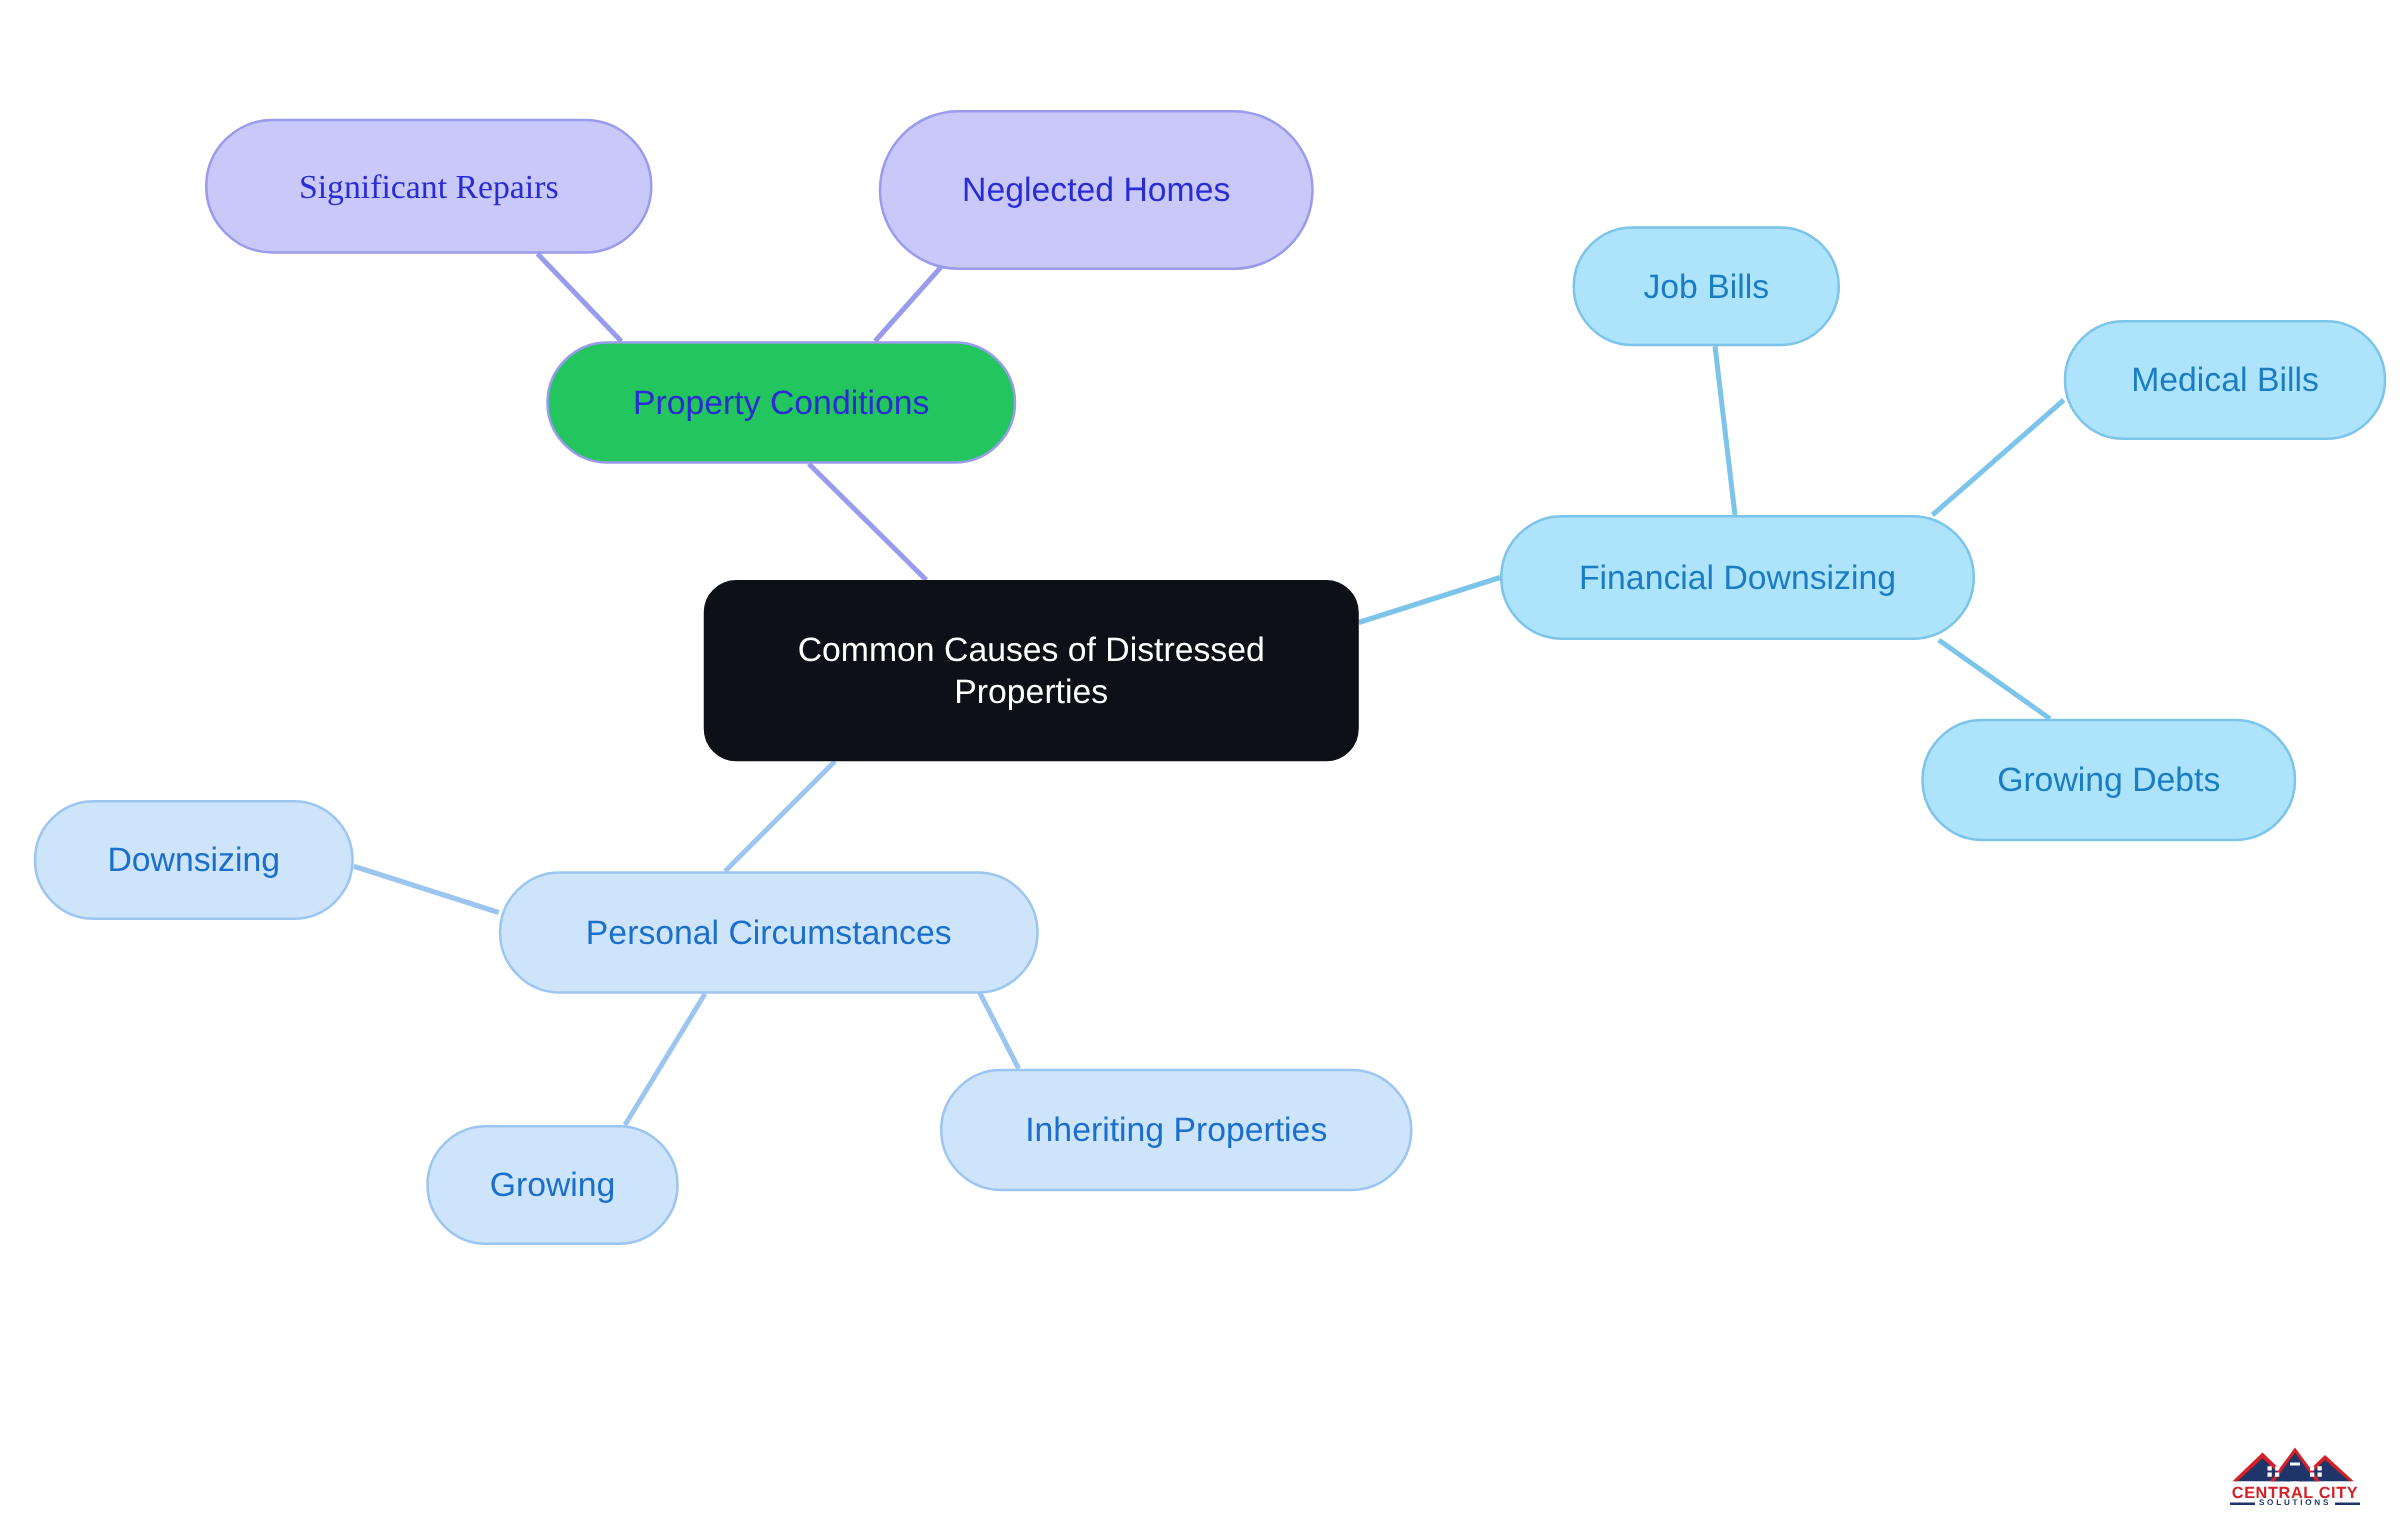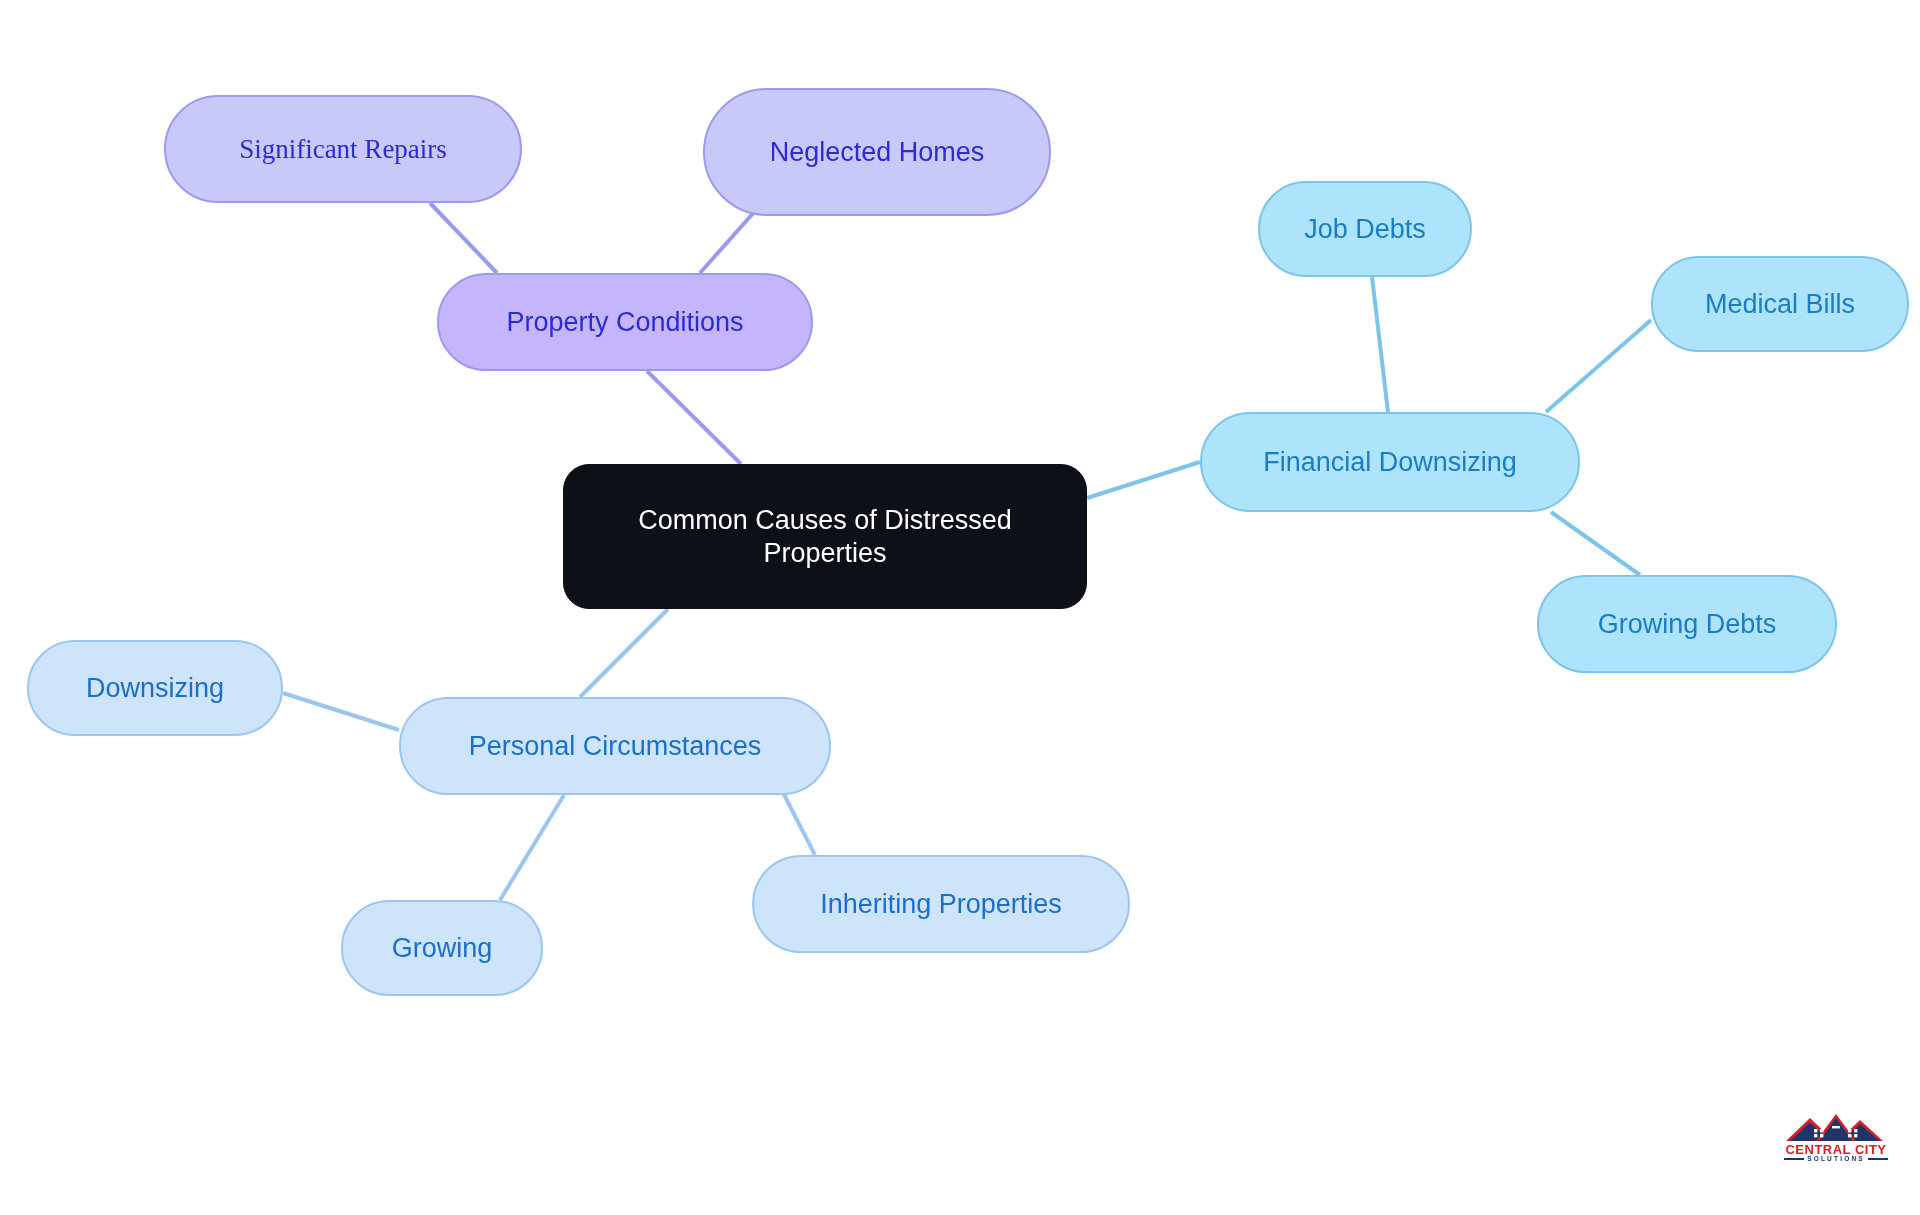--- a/index.html
+++ b/index.html
@@ -89,34 +89,34 @@
       <line x1="1551" y1="512" x2="1640" y2="575" stroke="#7dc4ea" stroke-width="4" stroke-linecap="butt"></line>
       <line x1="668" y1="609" x2="580" y2="697" stroke="#9cc6f0" stroke-width="4" stroke-linecap="butt"></line>
       <line x1="399" y1="730" x2="283" y2="693" stroke="#9cc6f0" stroke-width="4" stroke-linecap="butt"></line>
       <line x1="564" y1="795" x2="500" y2="900" stroke="#9cc6f0" stroke-width="4" stroke-linecap="butt"></line>
       <line x1="775" y1="777" x2="815" y2="855" stroke="#9cc6f0" stroke-width="4" stroke-linecap="butt"></line>
     </svg>
 
   <div id="nodes">
       <div class="node node-root" style="left: 563px; top: 464px; width: 524px; height: 145px; background: rgb(13, 17, 23); color: rgb(255, 255, 255); border-color: rgb(13, 17, 23); font-size: 27px;"><span>Common Causes of Distressed
 Properties</span></div>
-      <div class="node" style="left: 437px; top: 273px; width: 376px; height: 98px; background: #c4b5fd; color: rgb(43, 43, 212); border-color: rgb(154, 155, 237); font-size: 27px; text-align: right;"><span>Property Conditions</span></div>
+      <div class="node" style="left: 437px; top: 273px; width: 376px; height: 98px; background: #22c55e; color: rgb(43, 43, 212); border-color: rgb(154, 155, 237); font-size: 27px; text-align: right;"><span>Property Conditions</span></div>
       <div class="node" style="left: 164px; top: 95px; width: 358px; height: 108px; background: rgb(200, 201, 249); color: rgb(43, 43, 212); border-color: rgb(154, 155, 237); font-size: 27px; font-family: Liberation Serif, serif;"><span>Significant Repairs</span></div>
       <div class="node" style="left: 703px; top: 88px; width: 348px; height: 128px; background: rgb(200, 201, 249); color: rgb(43, 43, 212); border-color: rgb(154, 155, 237); font-size: 27px;"><span>Neglected Homes</span></div>
       <div class="node" style="left: 1200px; top: 412px; width: 380px; height: 100px; background: rgb(173, 227, 251); color: rgb(26, 125, 196); border-color: rgb(125, 196, 234); font-size: 27px;"><span>Financial Downsizing</span></div>
-      <div class="node" style="left: 1258px; top: 181px; width: 214px; height: 96px; background: rgb(173, 227, 251); color: rgb(26, 125, 196); border-color: rgb(125, 196, 234); font-size: 27px;"><span>Job Debts</span></div>
+      <div class="node" style="left: 1258px; top: 181px; width: 214px; height: 96px; background: rgb(173, 227, 251); color: rgb(26, 125, 196); border-color: rgb(125, 196, 234); font-size: 27px;"><span>Job Bills</span></div>
       <div class="node" style="left: 1651px; top: 256px; width: 258px; height: 96px; background: rgb(173, 227, 251); color: rgb(26, 125, 196); border-color: rgb(125, 196, 234); font-size: 27px;"><span>Medical Bills</span></div>
       <div class="node" style="left: 1537px; top: 575px; width: 300px; height: 98px; background: rgb(173, 227, 251); color: rgb(26, 125, 196); border-color: rgb(125, 196, 234); font-size: 27px; text-align: right;"><span>Growing Debts</span></div>
       <div class="node" style="left: 399px; top: 697px; width: 432px; height: 98px; background: rgb(205, 228, 251); color: rgb(26, 111, 204); border-color: rgb(156, 198, 240); font-size: 27px;"><span>Personal Circumstances</span></div>
       <div class="node" style="left: 27px; top: 640px; width: 256px; height: 96px; background: rgb(205, 228, 251); color: rgb(26, 111, 204); border-color: rgb(156, 198, 240); font-size: 27px;"><span>Downsizing</span></div>
       <div class="node" style="left: 341px; top: 900px; width: 202px; height: 96px; background: rgb(205, 228, 251); color: rgb(26, 111, 204); border-color: rgb(156, 198, 240); font-size: 27px;"><span>Growing</span></div>
       <div class="node" style="left: 752px; top: 855px; width: 378px; height: 98px; background: rgb(205, 228, 251); color: rgb(26, 111, 204); border-color: rgb(156, 198, 240); font-size: 27px;"><span>Inheriting Properties</span></div>
     </div>
 
-  <div class="logo" id="logo-box" style="left: 1784px; top: 1113px; width: 104px; height: 58px;">
+  <div class="logo" id="logo-box" style="left: 1784px; top: 1157px; width: 104px; height: 58px;">
     <svg id="logo-houses" viewBox="0 0 104 30" xmlns="http://www.w3.org/2000/svg" width="104" height="30">
         <path d="M4 28 L26 7 L48 28 Z" fill="#1f3468"></path>
         <path d="M2 28 L26 5 L50 28 L46 28 L26 9.5 L6 28 Z" fill="#d62027"></path>
         <path d="M56 28 L76 9 L97 28 Z" fill="#1f3468"></path>
         <path d="M54 28 L76 7 L99 28 L95.5 28 L76 11 L57.5 28 Z" fill="#d62027"></path>
         <path d="M34 28 L52 3 L70 28 Z" fill="#1f3468"></path>
         <path d="M32 28 L52 1 L72 28 L68.5 28 L52 5 L35.5 28 Z" fill="#d62027"></path>
         <rect x="30" y="16" width="3.4" height="3.4" fill="#ffffff"></rect>
         <rect x="36" y="16" width="3.4" height="3.4" fill="#ffffff"></rect>
         <rect x="30" y="21" width="3.4" height="3.4" fill="#ffffff"></rect>

